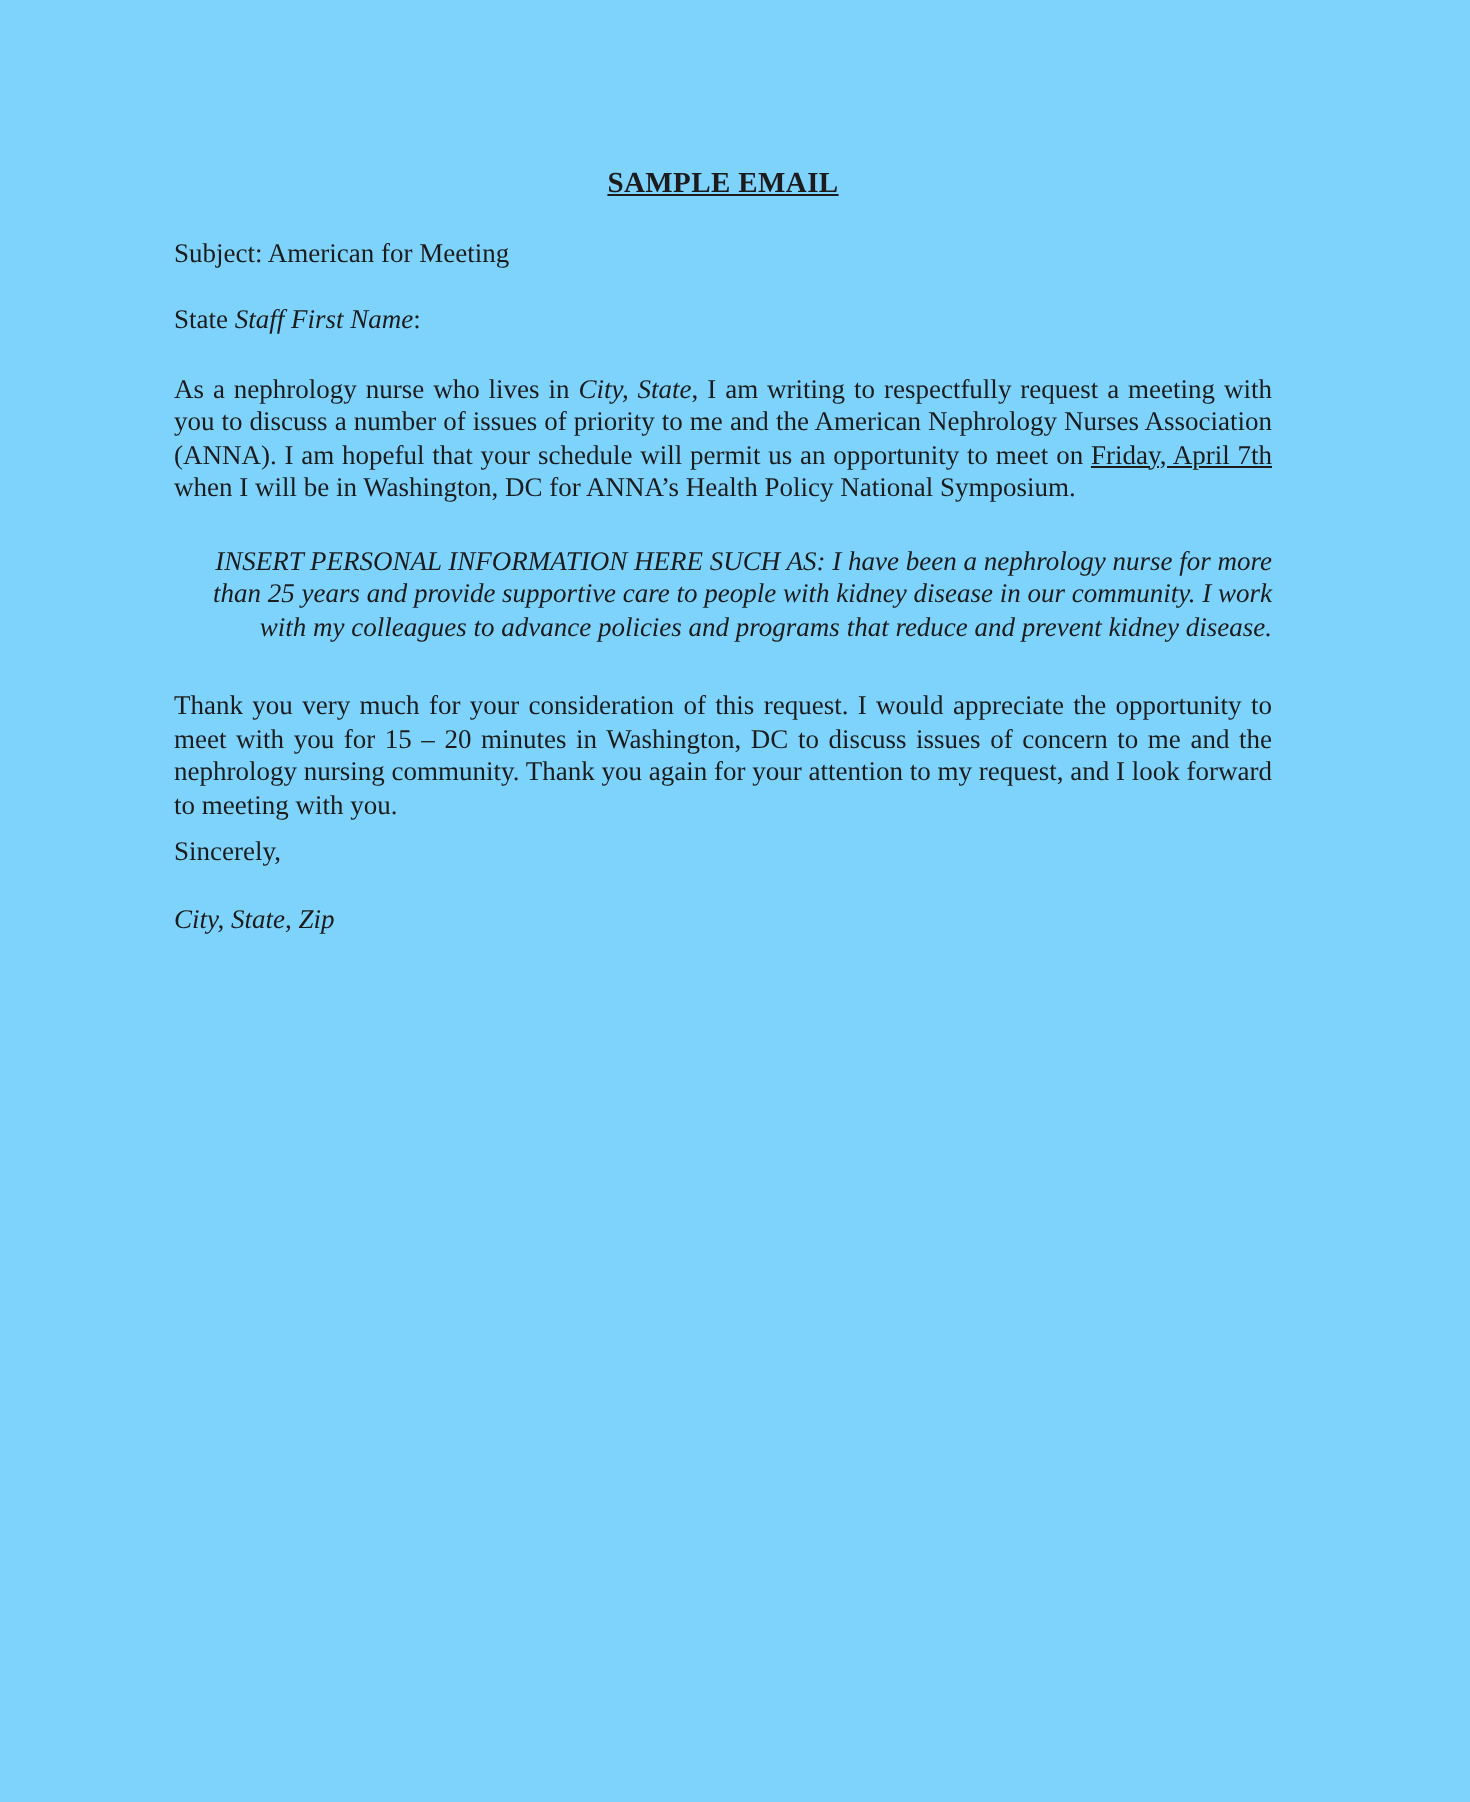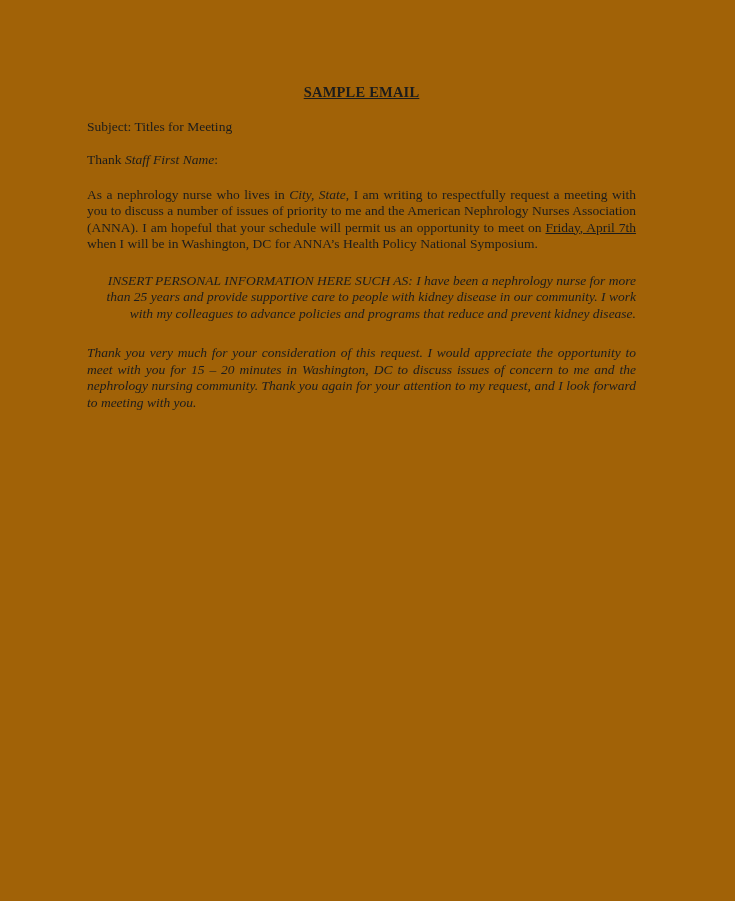--- a/index.html
+++ b/index.html
@@ -4,64 +4,66 @@
 <style>
   * { margin: 0; padding: 0; box-sizing: border-box; }
   html, body {
     background: #ffffff;
     font-family: "Liberation Serif", "DejaVu Serif", serif;
   }
   .page {
     position: relative;
     width: 735px;
     height: 901px;
-    background: #a16207;
+    background: #7dd3fc;
     color: #1c1c1c;
     padding: 84px 99px 0 87px;
     font-size: 13.5px;
     line-height: 16.5px;
   }
   .title {
     text-align: center;
     font-weight: bold;
     font-size: 14.5px;
     text-decoration: underline;
     margin-bottom: 18px;
     letter-spacing: 0.2px;
   }
   .subject   { margin-bottom: 17px; }
   .salutation{ margin-bottom: 18px; }
   .para {
     text-align: justify;
     margin-bottom: 20px;
   }
   .para.personal { margin-bottom: 23px; }
-  .para.request  { margin-bottom: 7px; font-style: italic; }
+  .para.request  { margin-bottom: 7px; }
   .closing { margin-bottom: 17px; }
   .italic { font-style: italic; text-align: right; }
   .bold-underline {
     font-weight: normal;
     text-decoration: underline;
   }
   .signature-block { font-style: italic; }
 </style>
 </head>
 <body>
 
 <div class="page">
 
   <div class="title">SAMPLE EMAIL</div>
 
-  <div class="subject">Subject: Titles for Meeting</div>
+  <div class="subject">Subject: American for Meeting</div>
 
-  <div class="salutation"><span>Thank </span><span class="italic">Staff First Name</span><span>:</span></div>
+  <div class="salutation"><span>State </span><span class="italic">Staff First Name</span><span>:</span></div>
 
   <p class="para"><span>As a nephrology nurse who lives in </span><span class="italic">City, State</span><span>, I am writing to respectfully request a meeting with you to discuss a number of issues of priority to me and the American Nephrology Nurses Association (ANNA). I am hopeful that your schedule will permit us an opportunity to meet on </span><span class="bold-underline">Friday, April 7th</span><span> when I will be in Washington, DC for ANNA’s Health Policy National Symposium.</span></p>
 
   <p class="para personal italic">INSERT PERSONAL INFORMATION HERE SUCH AS: I have been a nephrology nurse for more than 25 years and provide supportive care to people with kidney disease in our community. I work with my colleagues to advance policies and programs that reduce and prevent kidney disease.</p>
 
   <p class="para request">Thank you very much for your consideration of this request. I would appreciate the opportunity to meet with you for 15 – 20 minutes in Washington, DC to discuss issues of concern to me and the nephrology nursing community. Thank you again for your attention to my request, and I look forward to meeting with you.</p>
 
+  <div class="closing">Sincerely,</div>
 
   <div class="signature-block">
+    <div>City, State, Zip</div>
   </div>
 
 </div>
 
 </body></html>

